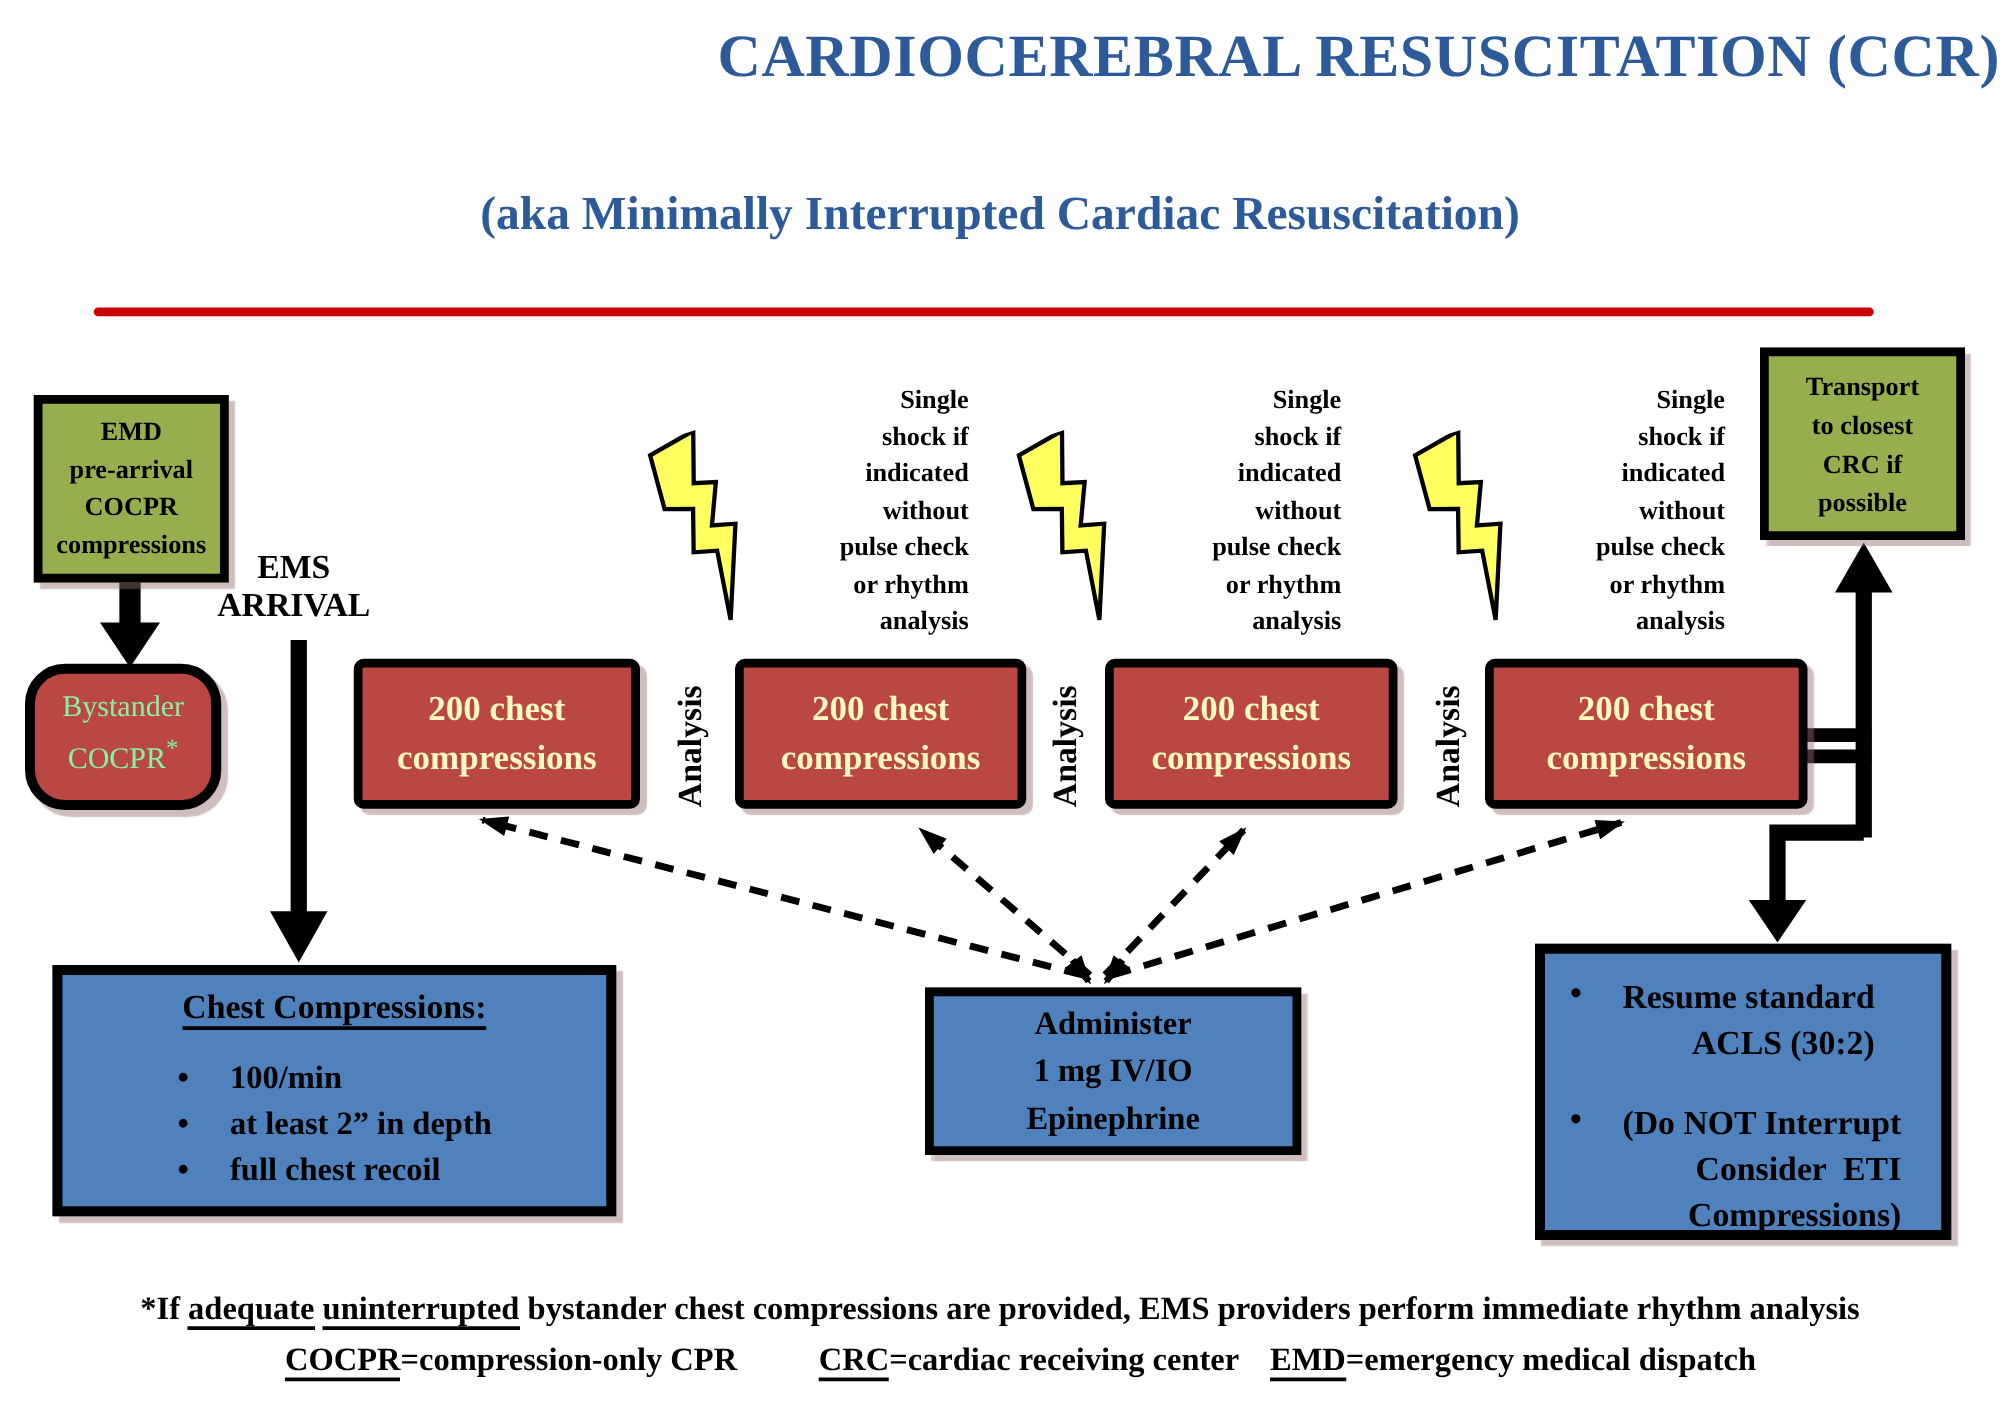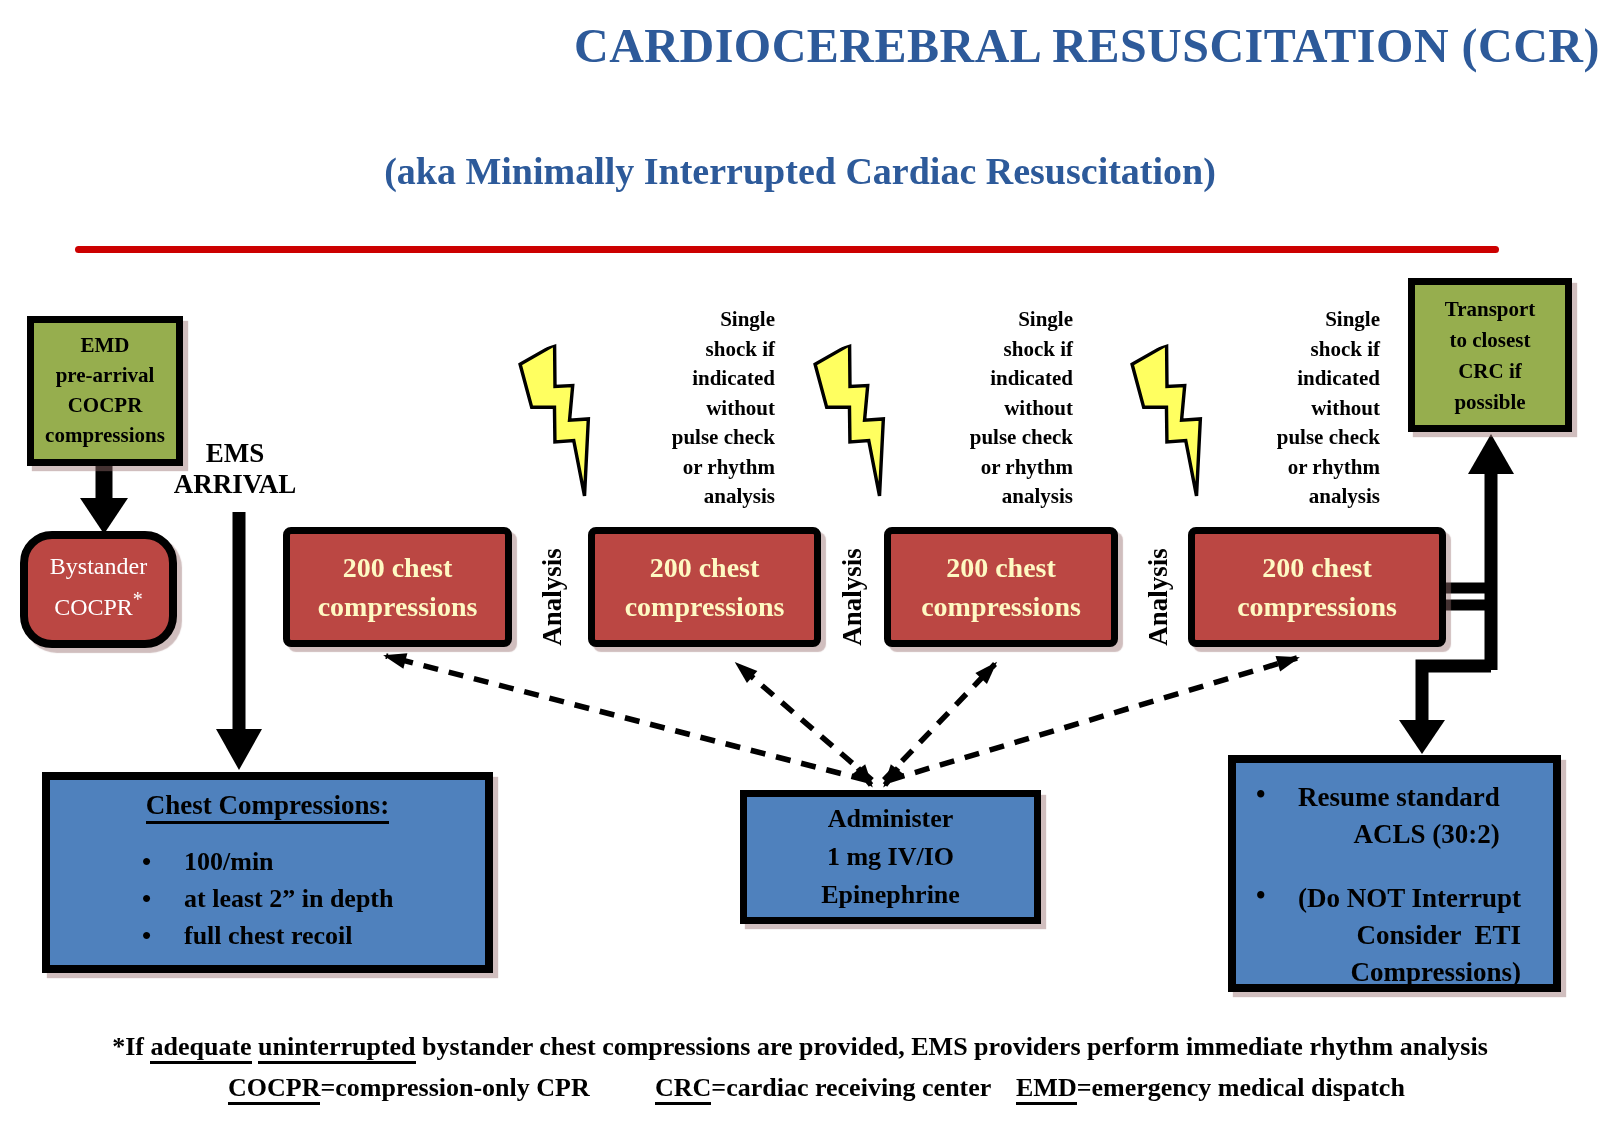--- a/index.html
+++ b/index.html
@@ -17,21 +17,21 @@
   .green{background:var(--box_green,#96ae4e);}
   .redbox{background:var(--box_red,#bb4743);}
   .bluebox{background:var(--box_blue,#4f81bd);}
   .emd{left:27px;top:316px;width:156px;height:150px;text-align:center;
        font-weight:bold;font-size:21px;line-height:30px;padding-top:7px;}
   .transport{left:1408px;top:278px;width:164px;height:154px;text-align:center;
        font-weight:bold;font-size:21px;line-height:31px;padding-top:9px;}
   .ems-label{left:160px;top:438px;width:150px;text-align:center;font-size:27px;
        font-weight:bold;line-height:31px;z-index:2;}
   .bystander{left:20px;top:531px;width:157px;height:117px;border-width:8px;border-radius:32px;
-       color:#ffffff;text-align:center;font-size:24px;line-height:33px;padding-top:11px;}
+       color:#86efac;text-align:center;font-size:24px;line-height:33px;padding-top:11px;}
   .bystander sup{font-size:20px;}
   .comp{top:527px;height:120px;border-radius:8px;color:#fef9c3;font-weight:bold;font-size:28px;
        line-height:39px;text-align:center;display:flex;flex-direction:column;justify-content:center;}
   .comp1{left:283px;width:229px;} .comp2{left:588px;width:233px;}
   .comp3{left:884px;width:234px;} .comp4{left:1188px;width:258px;}
   .analysis{width:130px;height:32px;text-align:center;font-weight:bold;font-size:27px;
        transform:rotate(-90deg);z-index:2;line-height:32px;}
   .an1{left:487px;top:581px;} .an2{left:787px;top:581px;} .an3{left:1093px;top:581px;}
   .shock{width:170px;top:305px;text-align:right;font-weight:bold;font-size:21px;line-height:29.5px;z-index:2;}
   .sh1{left:605px;} .sh2{left:903px;} .sh3{left:1210px;}

